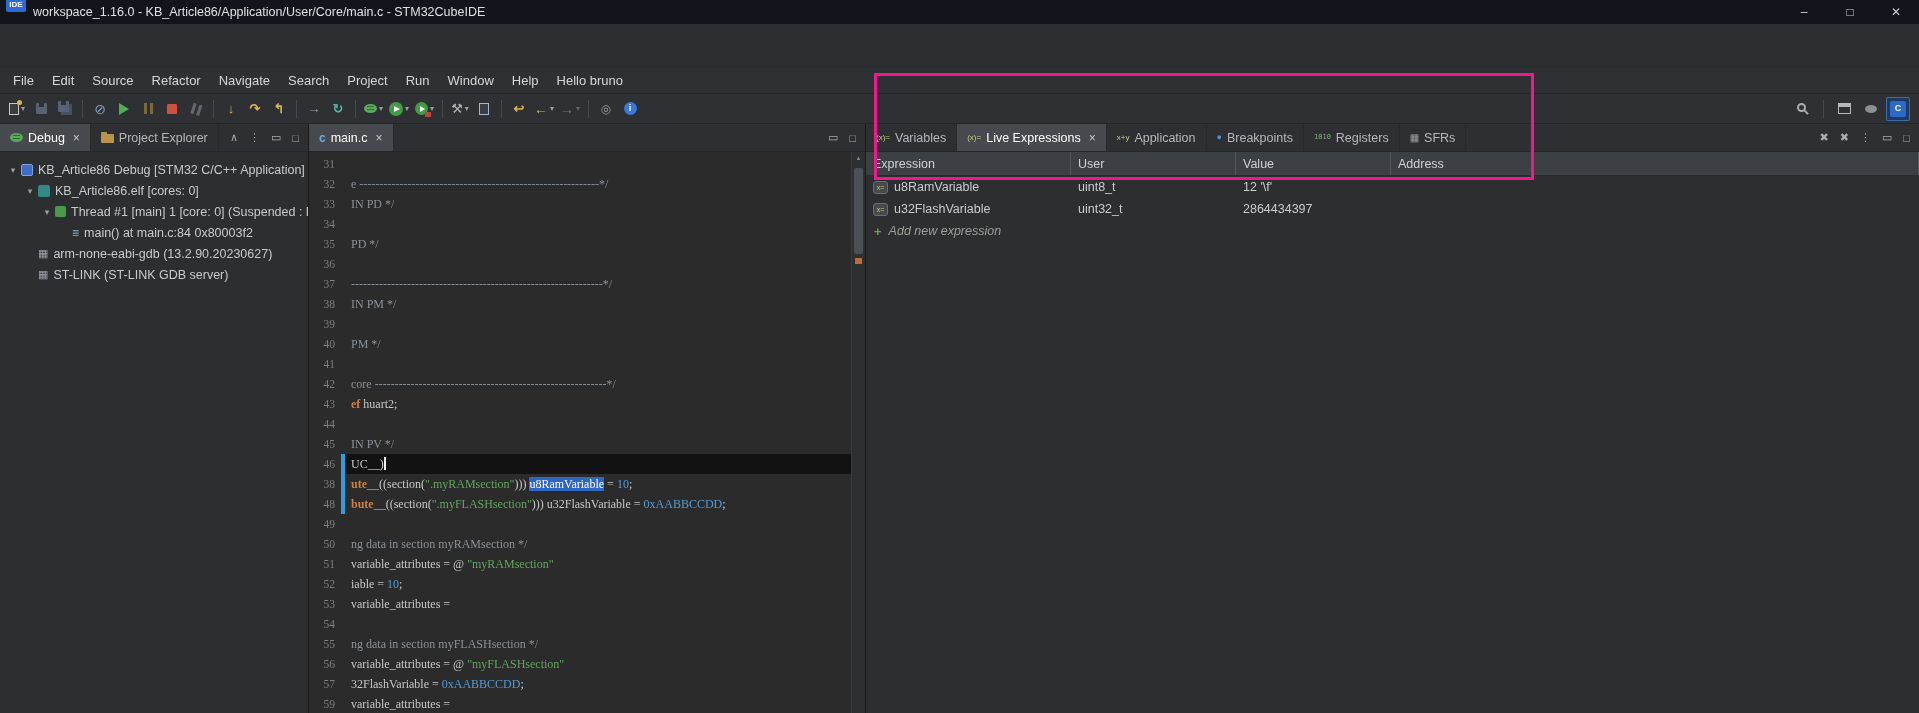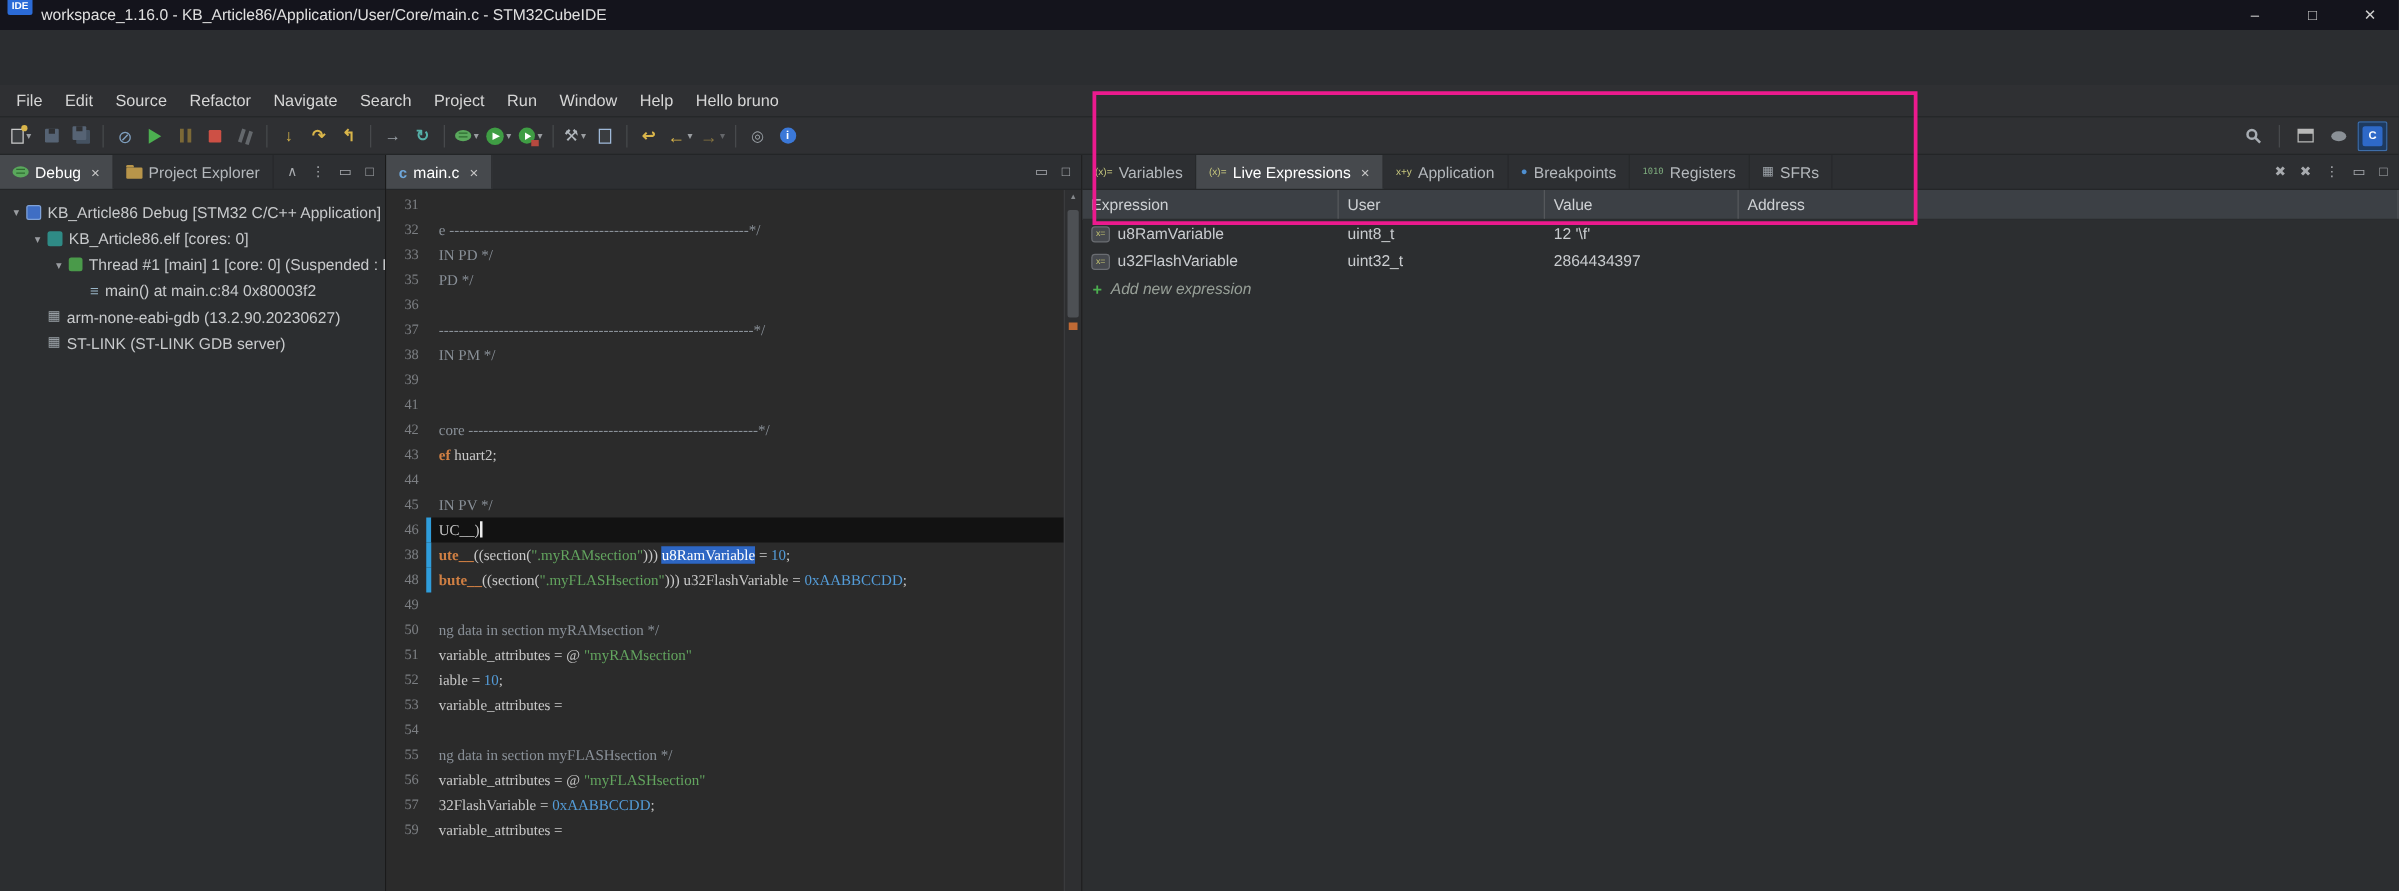--- a/index.html
+++ b/index.html
@@ -322,20 +322,25 @@
           <span class="gut">32</span>
           <span class="chbar"></span>
           <span class="ctext"><span class="tk-c">e ------------------------------------------------------------*/</span></span>
         </div>
         <div class="cline">
           <span class="gut">33</span>
           <span class="chbar"></span>
           <span class="ctext"><span class="tk-c">IN PD */</span></span>
         </div>
         <div class="cline">
+          <span class="gut">34</span>
+          <span class="chbar"></span>
+          <span class="ctext"></span>
+        </div>
+        <div class="cline">
           <span class="gut">35</span>
           <span class="chbar"></span>
           <span class="ctext"><span class="tk-c">PD */</span></span>
         </div>
         <div class="cline">
           <span class="gut">36</span>
           <span class="chbar"></span>
           <span class="ctext"></span>
         </div>
         <div class="cline">
@@ -345,20 +350,25 @@
         </div>
         <div class="cline">
           <span class="gut">38</span>
           <span class="chbar"></span>
           <span class="ctext"><span class="tk-c">IN PM */</span></span>
         </div>
         <div class="cline">
           <span class="gut">39</span>
           <span class="chbar"></span>
           <span class="ctext"></span>
+        </div>
+        <div class="cline">
+          <span class="gut">40</span>
+          <span class="chbar"></span>
+          <span class="ctext"><span class="tk-c">PM */</span></span>
         </div>
         <div class="cline">
           <span class="gut">41</span>
           <span class="chbar"></span>
           <span class="ctext"></span>
         </div>
         <div class="cline">
           <span class="gut">42</span>
           <span class="chbar"></span>
           <span class="ctext"><span class="tk-c">core ----------------------------------------------------------*/</span></span>

